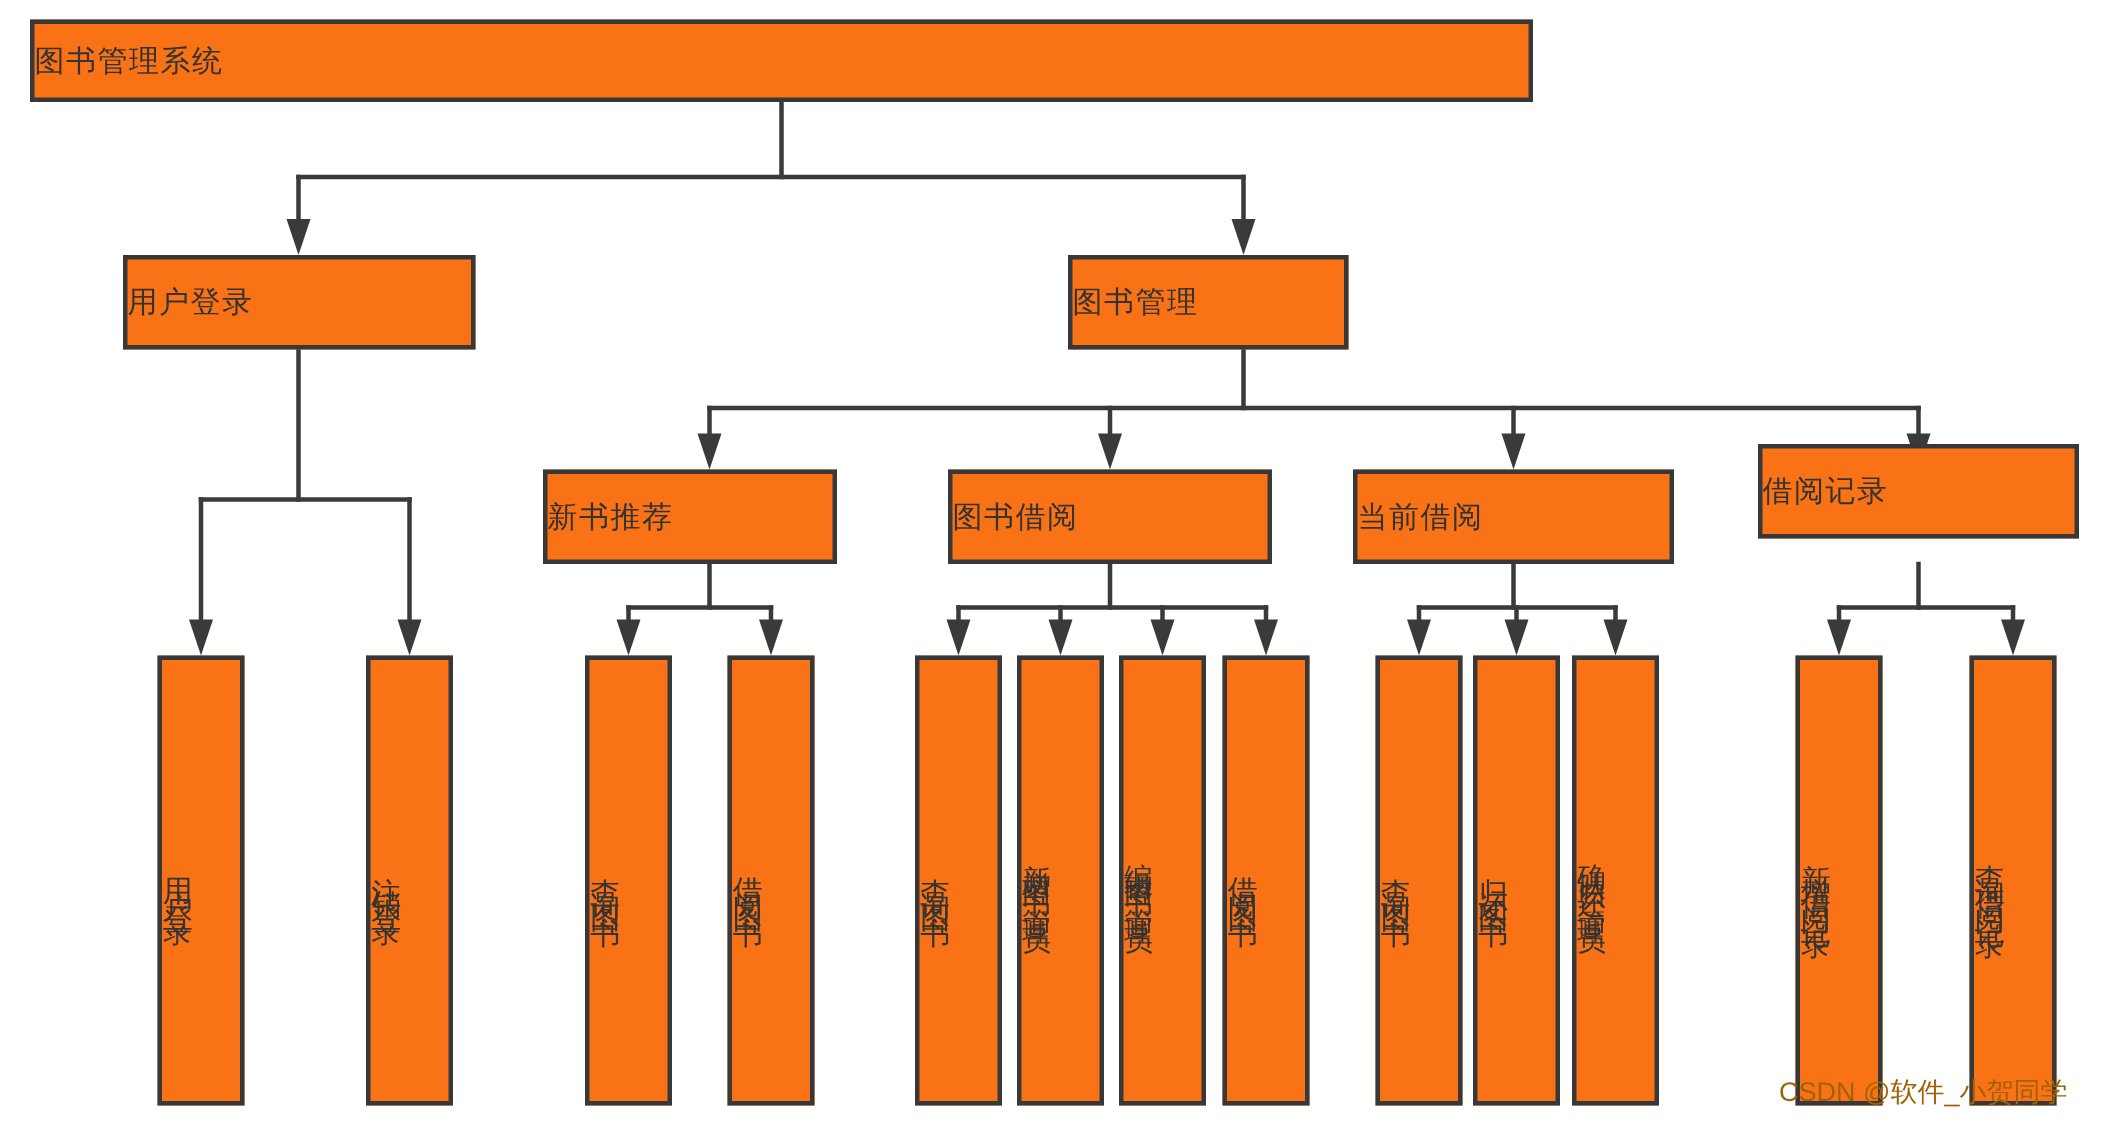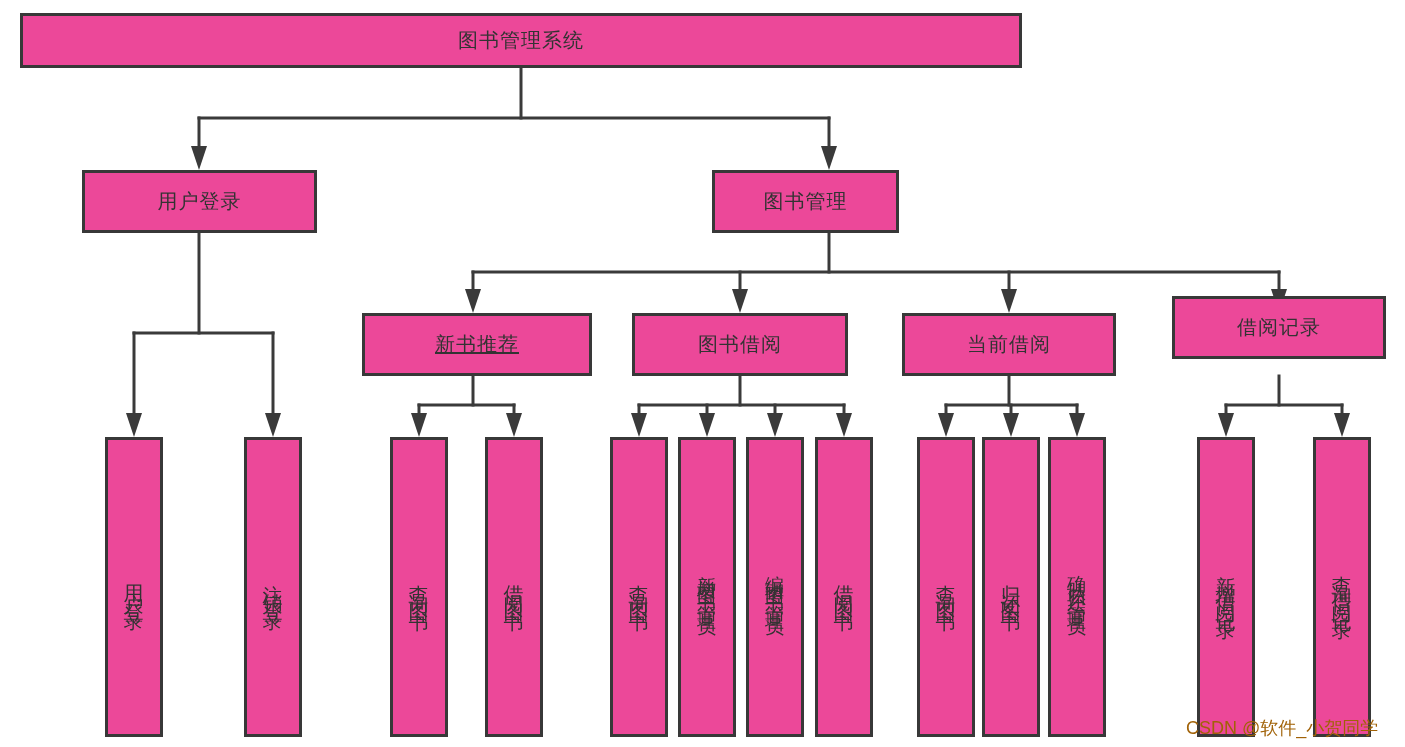--- a/index.html
+++ b/index.html
@@ -11,23 +11,23 @@
     overflow:hidden;
   }
   .connectors{
     position:absolute;left:0;top:0;z-index:0;
   }
   .connectors line{stroke:#3a3a3a;stroke-width:3;stroke-linecap:square;}
   .connectors polygon{fill:#3a3a3a;stroke:none;}
   .node{
     position:absolute;z-index:1;
     box-sizing:border-box;
-    background:#ec4899;
+    background:#f97316;
     border:3px solid #383838;
-    display:flex;align-items:center;justify-content:center;
+    display:flex;align-items:center;justify-content:flex-start;
     color:#333333;
   }
   .hlabel{
     font-size:20px;color:#333333;letter-spacing:1px;white-space:nowrap;
   }
   .leaf .vtext{
     writing-mode:vertical-rl;
     text-orientation:mixed;
     font-size:20px;color:#333333;
     letter-spacing:9px;
@@ -127,21 +127,21 @@
     <span class="hlabel">图书管理系统</span>
   </div>
 
   <div class="node" style="left:82px;top:170px;width:235px;height:63px;">
     <span class="hlabel">用户登录</span>
   </div>
   <div class="node" style="left:712px;top:170px;width:187px;height:63px;">
     <span class="hlabel">图书管理</span>
   </div>
 
-  <div class="node" style="left:362px;top:313px;width:230px;height:63px;text-decoration:underline;">
+  <div class="node" style="left:362px;top:313px;width:196px;height:63px;">
     <span class="hlabel">新书推荐</span>
   </div>
   <div class="node" style="left:632px;top:313px;width:216px;height:63px;">
     <span class="hlabel">图书借阅</span>
   </div>
   <div class="node" style="left:902px;top:313px;width:214px;height:63px;">
     <span class="hlabel">当前借阅</span>
   </div>
   <div class="node" style="left:1172px;top:296px;width:214px;height:63px;">
     <span class="hlabel">借阅记录</span>

